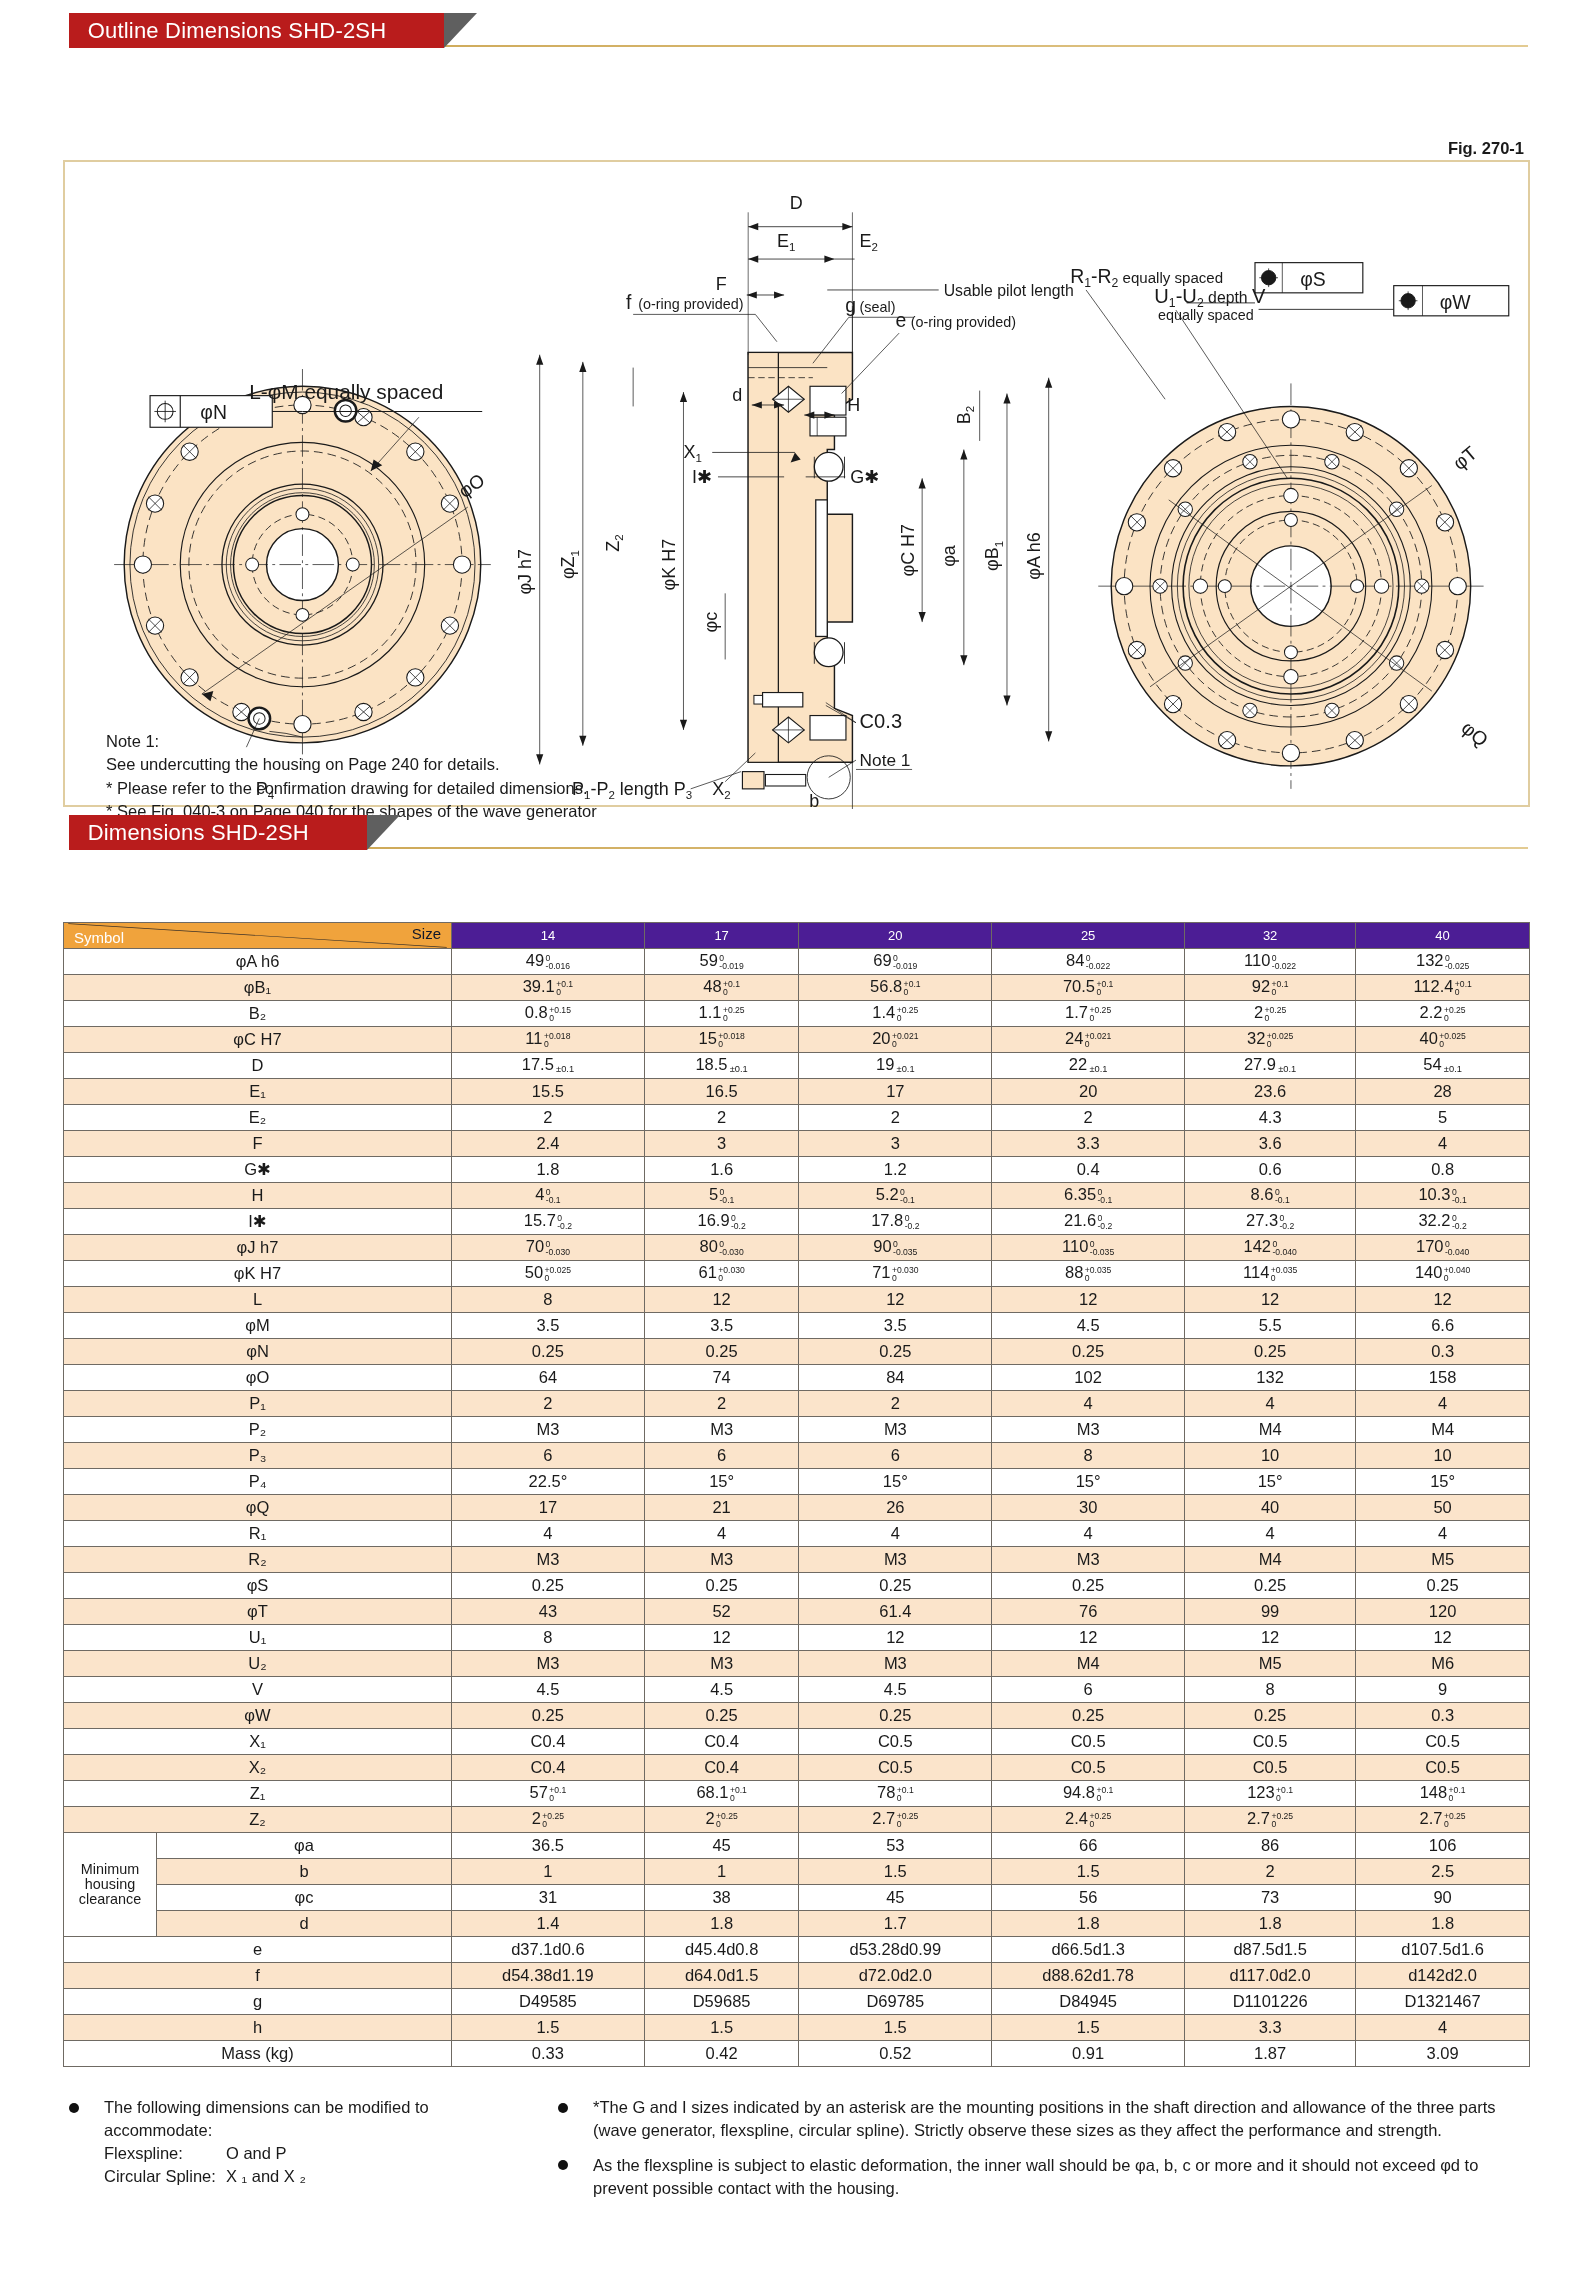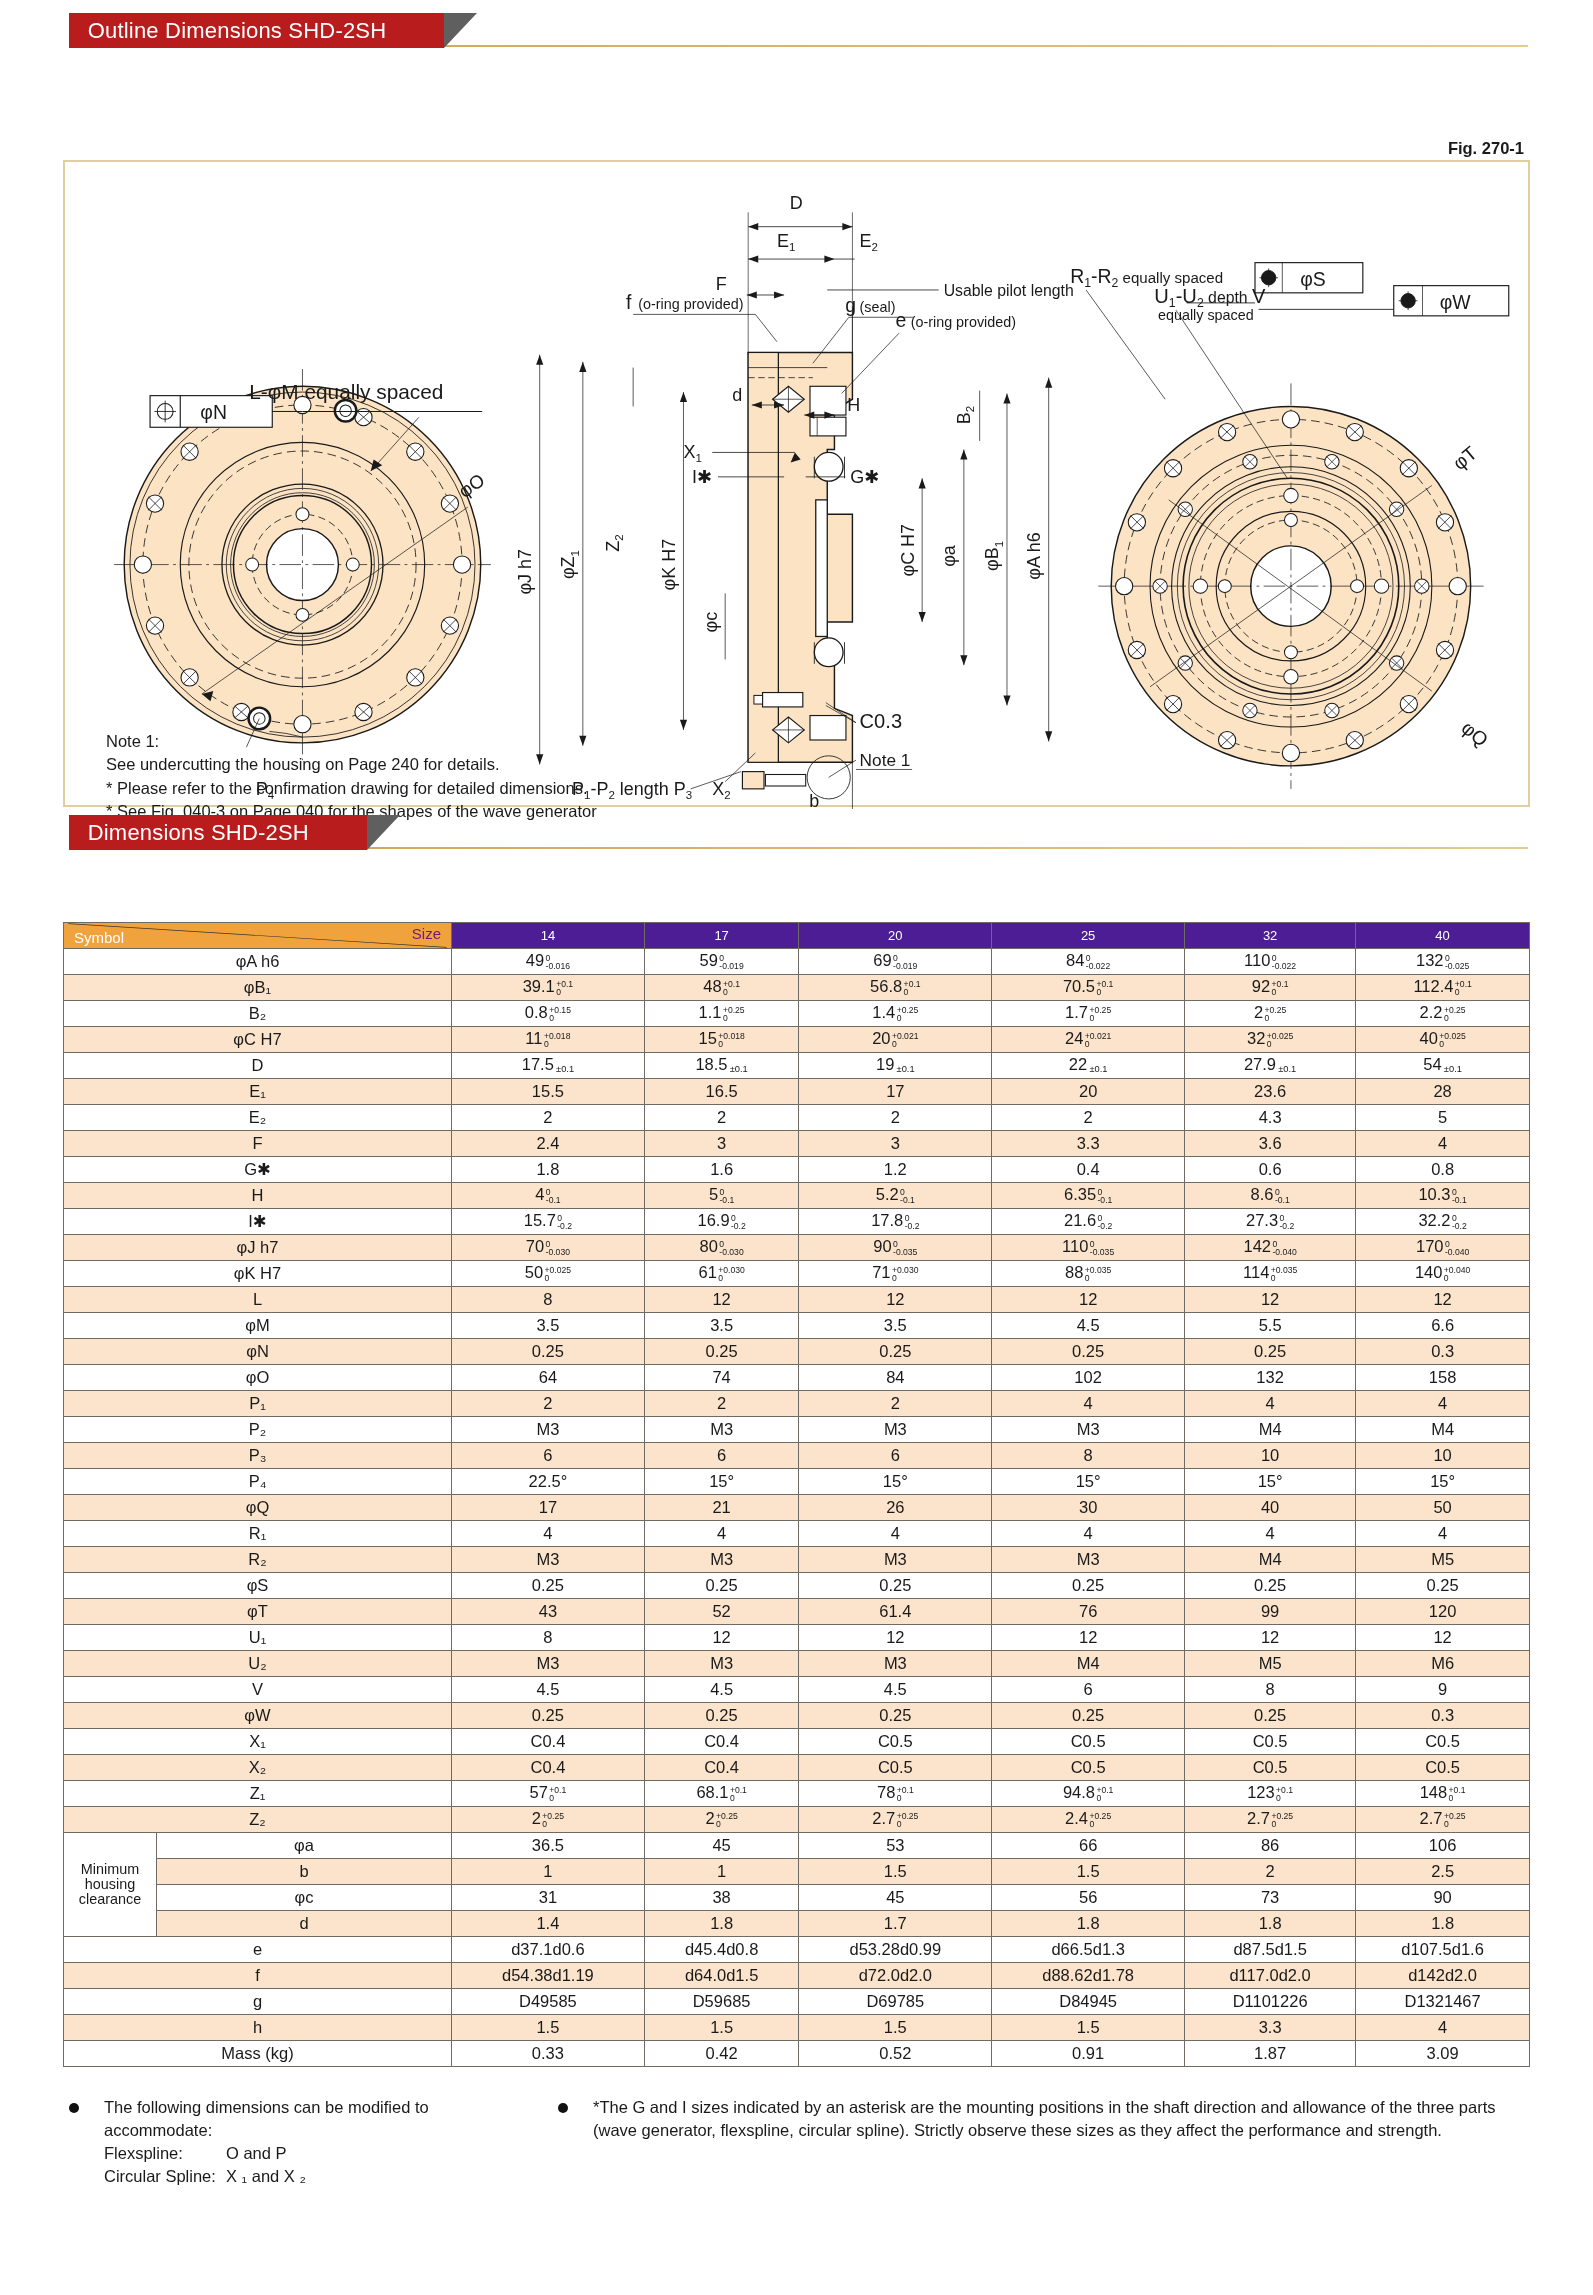--- a/index.html
+++ b/index.html
@@ -78,21 +78,21 @@
     background:#4c1d95; color:#ffffff;
     font-weight:normal; font-size:13px;
     height:53px;
   }
   .corner{
     background:#f0a33c; position:relative; padding:0;
     height:53px; width:388px;
   }
   .corner .sz{
     position:absolute; right:10px; top:2.9px;
-    color:#701a75; font-size:15px;
+    color:#0f172a; font-size:15px;
   }
   .corner .sy{
     position:absolute; left:10px; bottom:2.2px;
     color:#fff; font-size:15px;
   }
   .corner .slash{
     position:absolute; left:0; top:0; width:100%; height:100%;
   }
   .sym{ width:388px; background:#ffffff; font-size:16.5px; }
   .row-alt .sym, .row-alt td{ background:#fbe4cb; }
@@ -951,15 +951,19 @@
             </div>
         </span>
       </span>
     </div>
   </div>
   <div class="notes-r">
     <div class="bullet-row">
       <span class="dot"></span>
       <span class="txt">*The G and I sizes indicated by an asterisk are the mounting positions in the shaft direction and allowance of the three parts (wave generator, flexspline, circular spline). Strictly observe these sizes as they affect the performance and strength.</span>
     </div>
+    <div class="bullet-row">
+      <span class="dot"></span>
+      <span class="txt">As the flexspline is subject to elastic deformation, the inner wall should be φa, b, c or more and it should not exceed φd to prevent possible contact with the housing.</span>
+    </div>
   </div>
 </div>
 
 
 </body></html>

